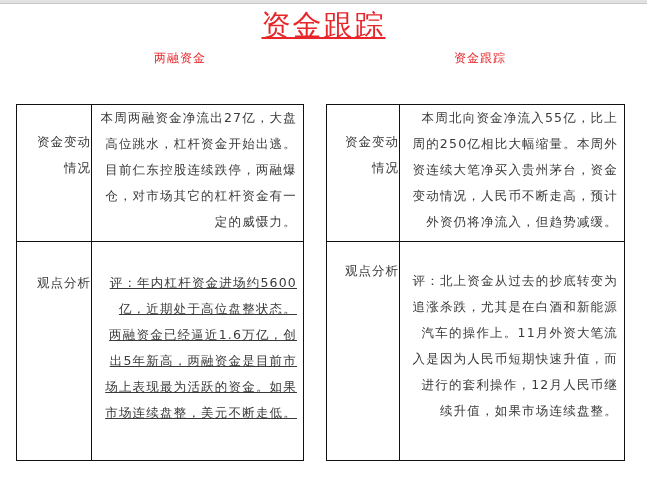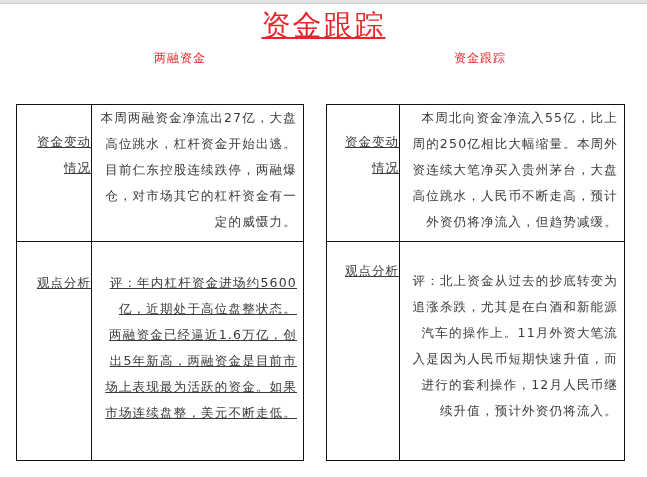--- a/index.html
+++ b/index.html
@@ -29,21 +29,21 @@
       position: absolute; border-collapse: collapse;
       font-size: 12.5px; line-height: 26px; color: #3a3a3a;
     }
     table.info td {
       border: 1.5px solid #111111; vertical-align: top; padding: 0; text-align: right;
     }
     .t-left { left: 16px; top: 104px; width: 288px; }
     .t-right { left: 326px; top: 104px; width: 299px; }
     .t-left td.label { width: 74px; }
     .t-right td.label { width: 72px; }
-    td.label .inner { padding: 24px 0 0 8px; letter-spacing: 1px; text-decoration: underline; }
+    td.label .inner { padding: 24px 0 0 8px; letter-spacing: 1px; }
     td.content .inner { padding: 0 6px 0 8px; letter-spacing: 1.2px; }
     .t-left tr.r1 td { height: 136px; }
     .t-left tr.r2 td { height: 218px; }
     .t-right tr.r1 td { height: 136px; }
     .t-right tr.r2 td { height: 218px; }
     .t-left tr.r2 td.label .inner { padding-top: 28px; }
     .t-left tr.r2 td.content .inner { padding-top: 28px; text-decoration: underline; }
     .t-right tr.r2 td.label .inner { padding-top: 16px; }
     .t-right tr.r2 td.content .inner { padding-top: 26px; }
   </style>
@@ -81,25 +81,25 @@
 </tbody>
   </table>
 
 <table class="info t-right">
   <tbody>
       <tr class="r1">
     <td class="label">
       <div class="inner">资金变动情况</div>
     </td>
     <td class="content">
-      <div class="inner">本周北向资金净流入55亿，比上周的250亿相比大幅缩量。本周外资连续大笔净买入贵州茅台，大盘高位跳水，人民币不断走高，预计外资仍将净流入，但趋势减缓。</div>
+      <div class="inner">本周北向资金净流入55亿，比上周的250亿相比大幅缩量。本周外资连续大笔净买入贵州茅台，资金变动情况，人民币不断走高，预计外资仍将净流入，但趋势减缓。</div>
     </td>
   </tr>
   <tr class="r2">
     <td class="label">
       <div class="inner">观点分析</div>
     </td>
     <td class="content">
-      <div class="inner">评：北上资金从过去的抄底转变为追涨杀跌，尤其是在白酒和新能源汽车的操作上。11月外资大笔流入是因为人民币短期快速升值，而进行的套利操作，12月人民币继续升值，预计外资仍将流入。</div>
+      <div class="inner">评：北上资金从过去的抄底转变为追涨杀跌，尤其是在白酒和新能源汽车的操作上。11月外资大笔流入是因为人民币短期快速升值，而进行的套利操作，12月人民币继续升值，如果市场连续盘整。</div>
     </td>
   </tr>
 </tbody>
   </table>
 
 </body></html>

